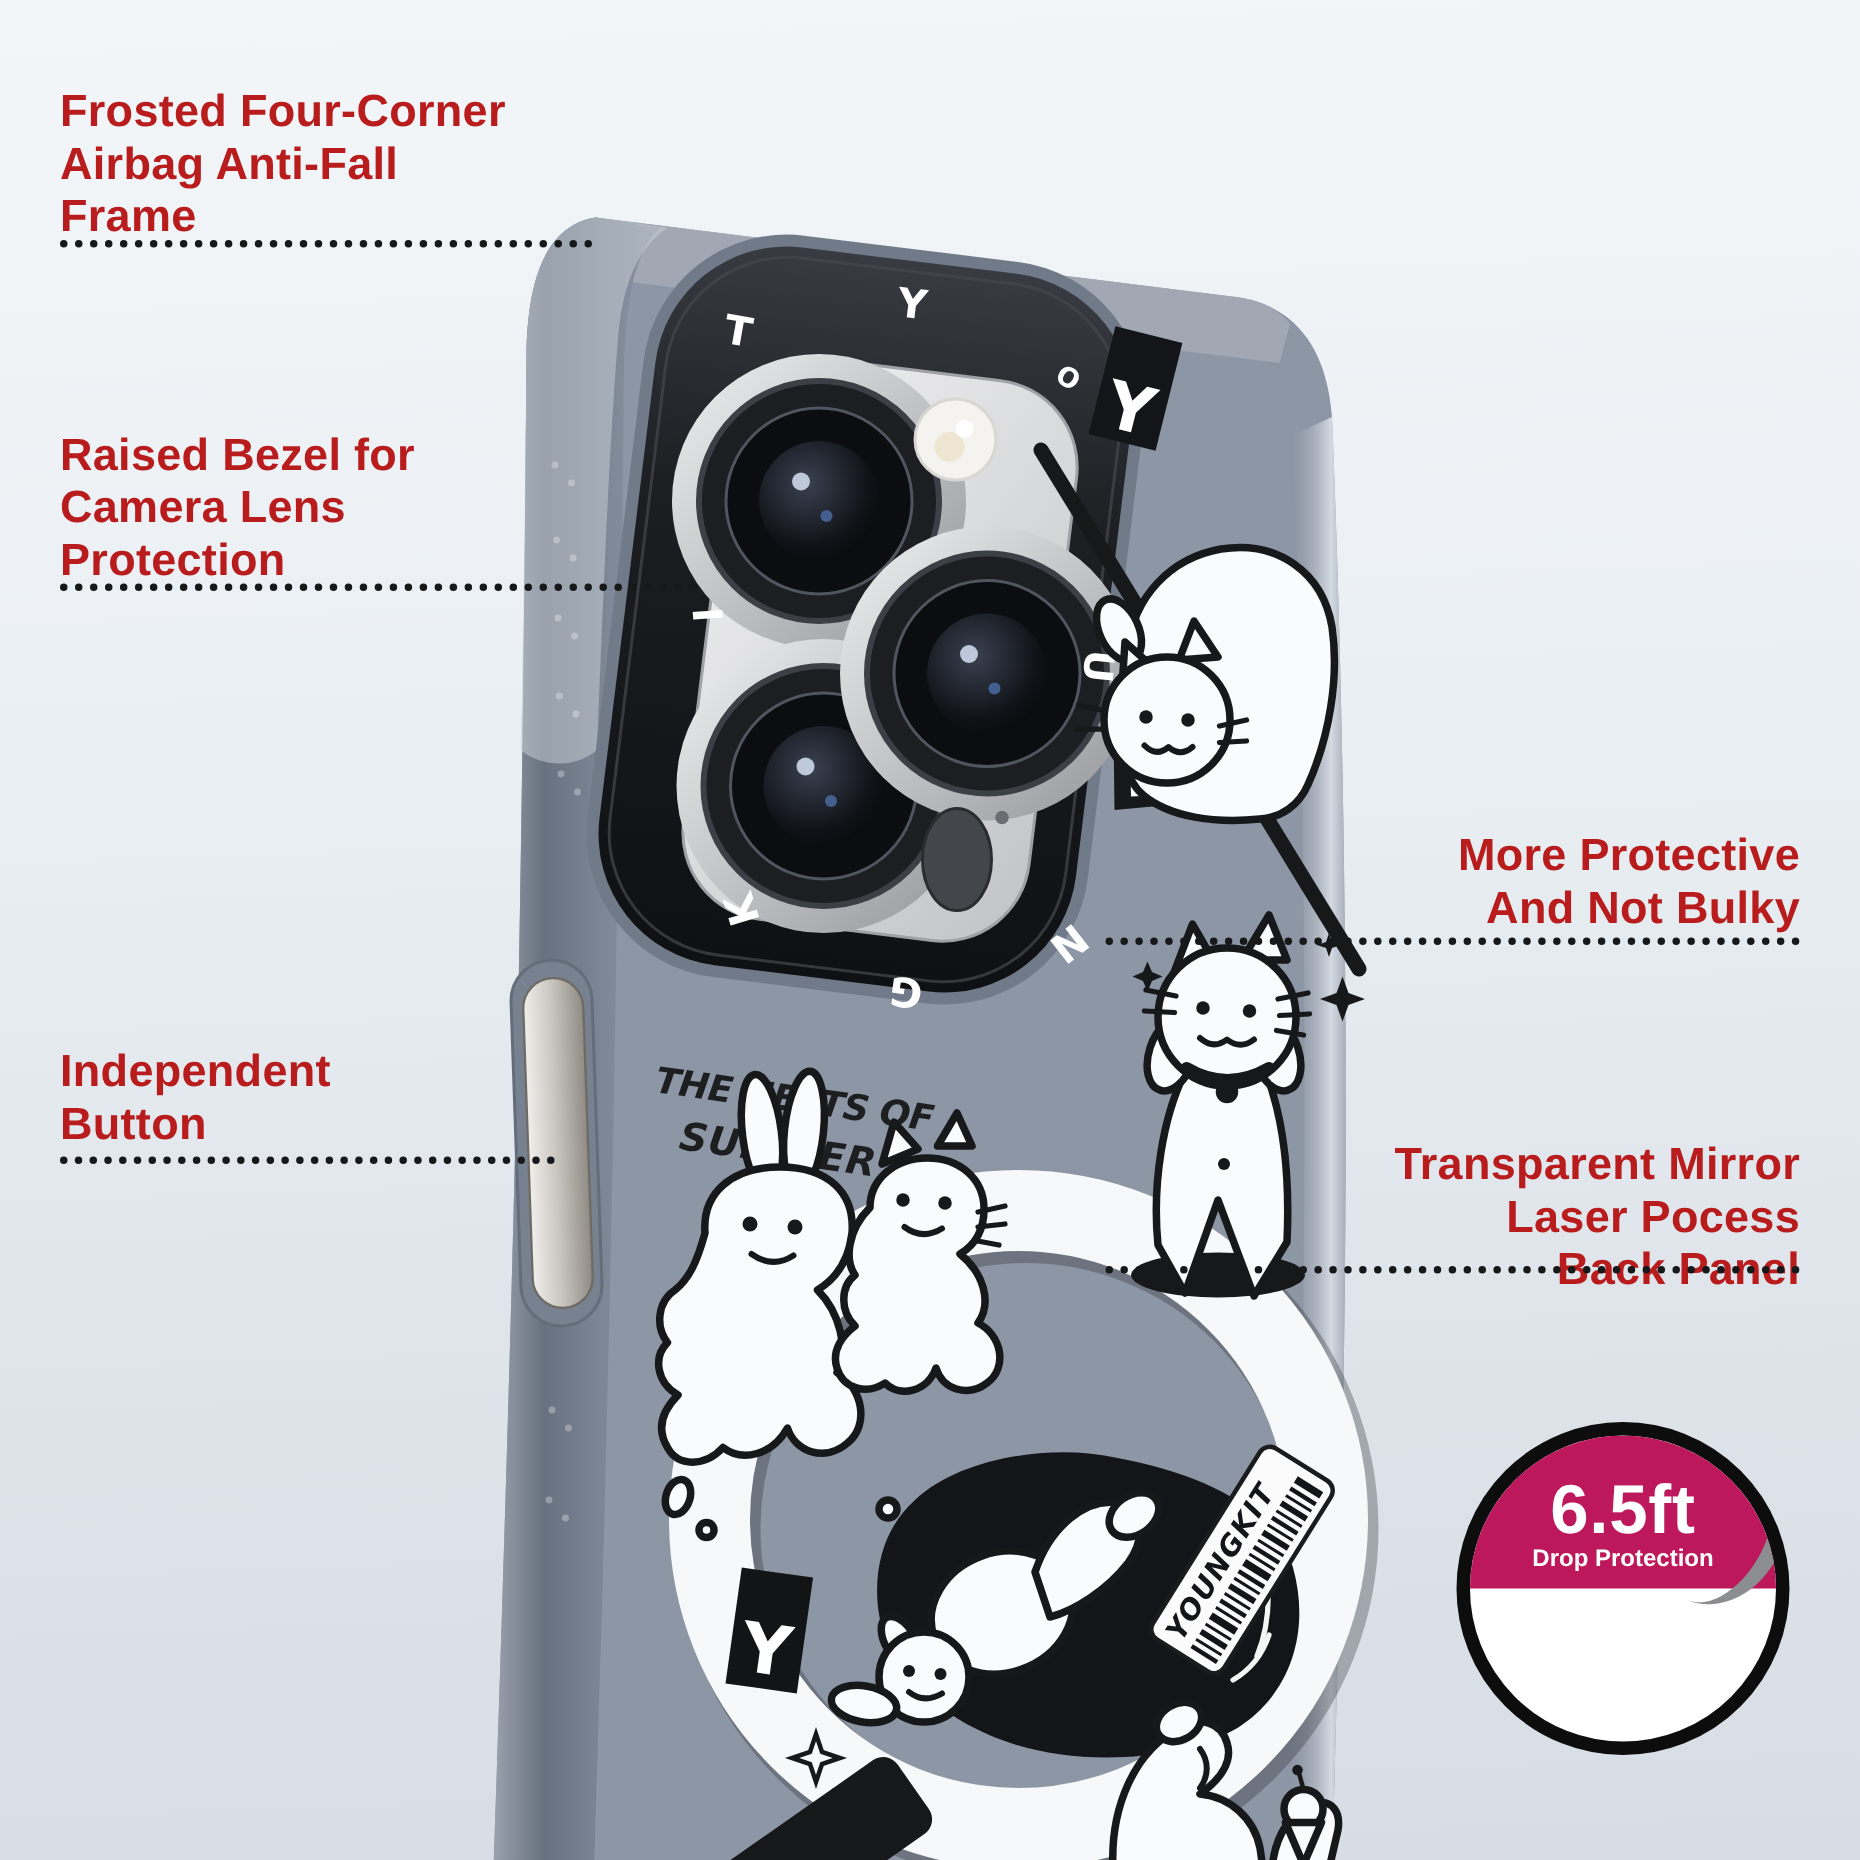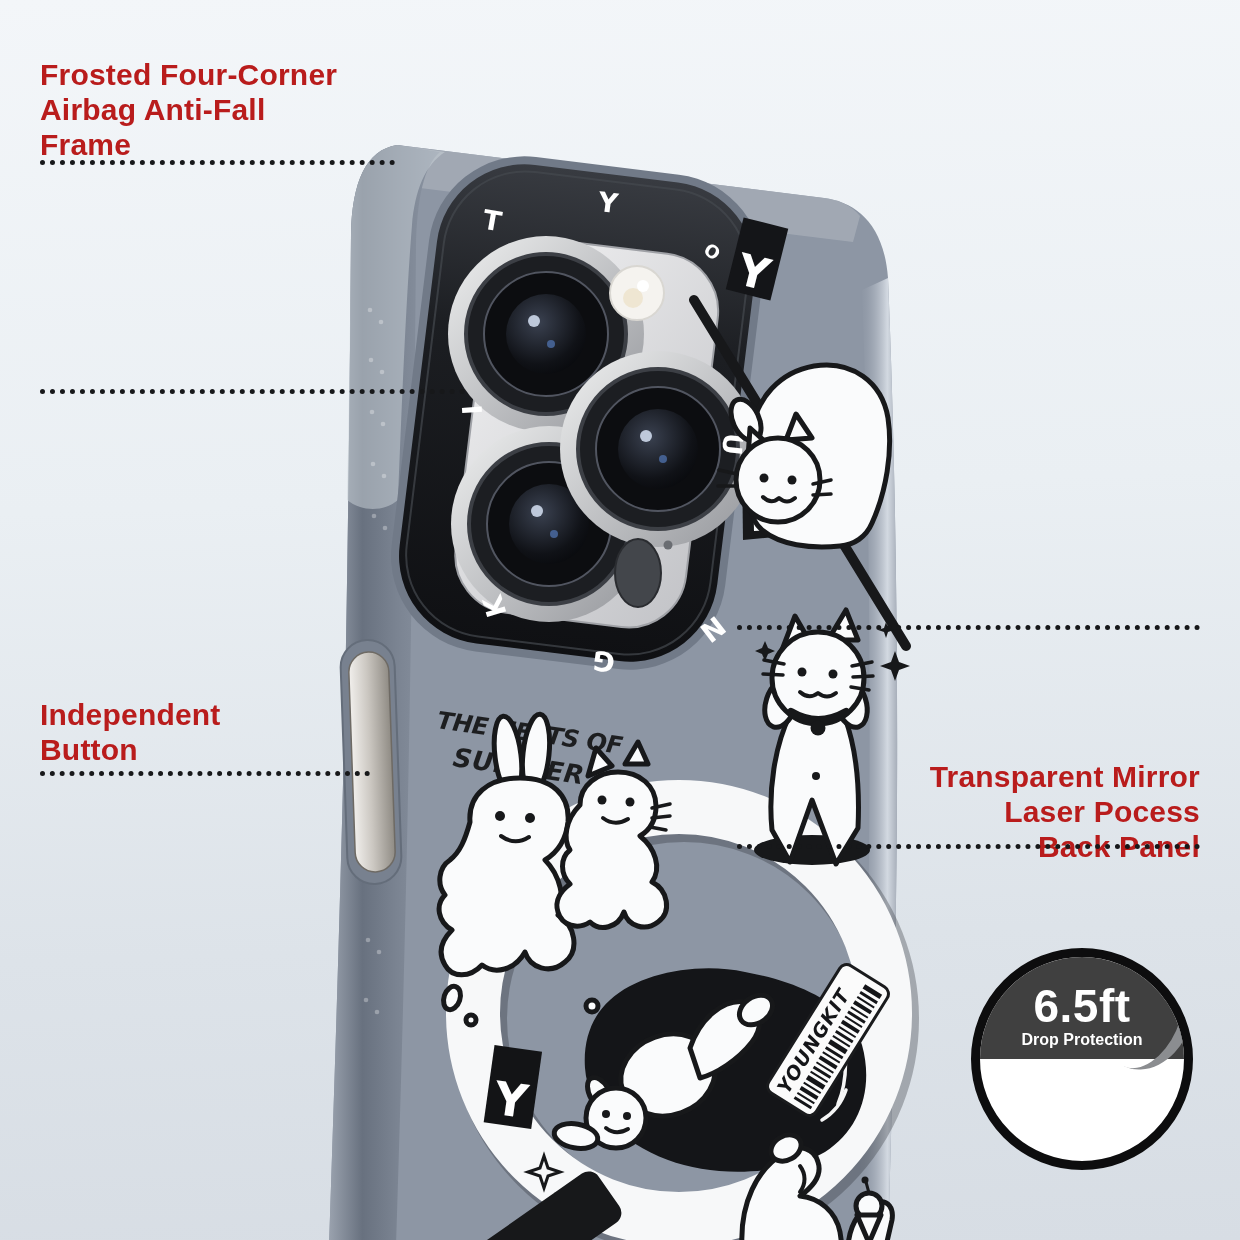--- a/index.html
+++ b/index.html
@@ -17,21 +17,21 @@
   }
   .callout.right{text-align:right;}
   .dotline{
     position:absolute;height:0;border-top:5px dotted #17181a;
   }
   .badge{
     position:absolute;left:971px;top:948px;width:222px;height:222px;border-radius:50%;
     border:9px solid #0d0d0e;background:#ffffff;overflow:hidden;box-sizing:border-box;
   }
   .badge .half-top{
-    position:absolute;left:0;top:0;width:100%;height:50%;background:#404040;color:#ffffff;
+    position:absolute;left:0;top:0;width:100%;height:50%;background:#be185d;color:#ffffff;
     display:flex;flex-direction:column;align-items:center;justify-content:flex-end;
   }
   .badge .crescent{
     position:absolute;right:-6px;top:6px;width:78px;height:108px;border-radius:50%;
     border-right:11px solid #8b8d90;transform:rotate(24deg);
   }
   .badge .drop-height{font-size:46px;font-weight:700;line-height:46px;letter-spacing:.5px;}
   .badge .drop-label{font-size:16px;font-weight:700;margin:2px 0 10px 0;}
   .badge .half-bottom{
     position:absolute;left:0;top:50%;width:100%;height:50%;color:#0d0d0e;
@@ -356,28 +356,37 @@
   </g>
 </svg>
 
   <div class="callout" style="left:40px;top:57px;">
     <div>Frosted Four-Corner</div>
     <div>Airbag Anti-Fall</div>
     <div>Frame</div>
   </div>
   <div class="dotline" style="left:40px;top:160px;width:355px;"></div>
 
+  <div class="callout" style="left:40px;top:286px;">
+    <div>Raised Bezel for</div>
+    <div>Camera Lens</div>
+    <div>Protection</div>
+  </div>
   <div class="dotline" style="left:40px;top:389px;width:425px;"></div>
 
   <div class="callout" style="left:40px;top:697px;">
     <div>Independent</div>
     <div>Button</div>
   </div>
   <div class="dotline" style="left:40px;top:771px;width:330px;"></div>
 
+  <div class="callout right" style="right:40px;top:553px;">
+    <div>More Protective</div>
+    <div>And Not Bulky</div>
+  </div>
   <div class="dotline" style="left:737px;top:625px;width:463px;"></div>
 
   <div class="callout right" style="right:40px;top:739px;margin-top:20px;">
     <div>Transparent Mirror</div>
     <div>Laser Pocess</div>
     <div>Back Panel</div>
   </div>
   <div class="dotline" style="left:737px;top:844px;width:463px;"></div>
 
   <div class="badge">

